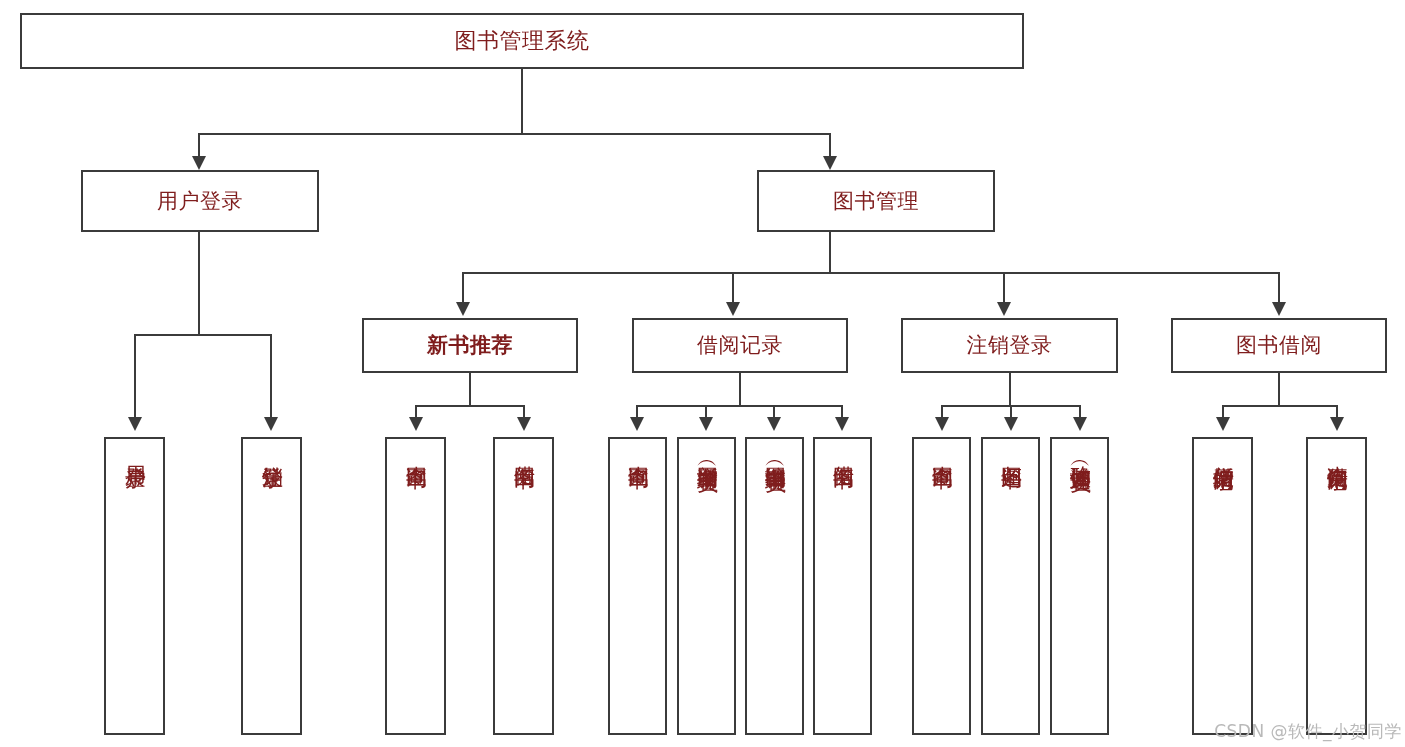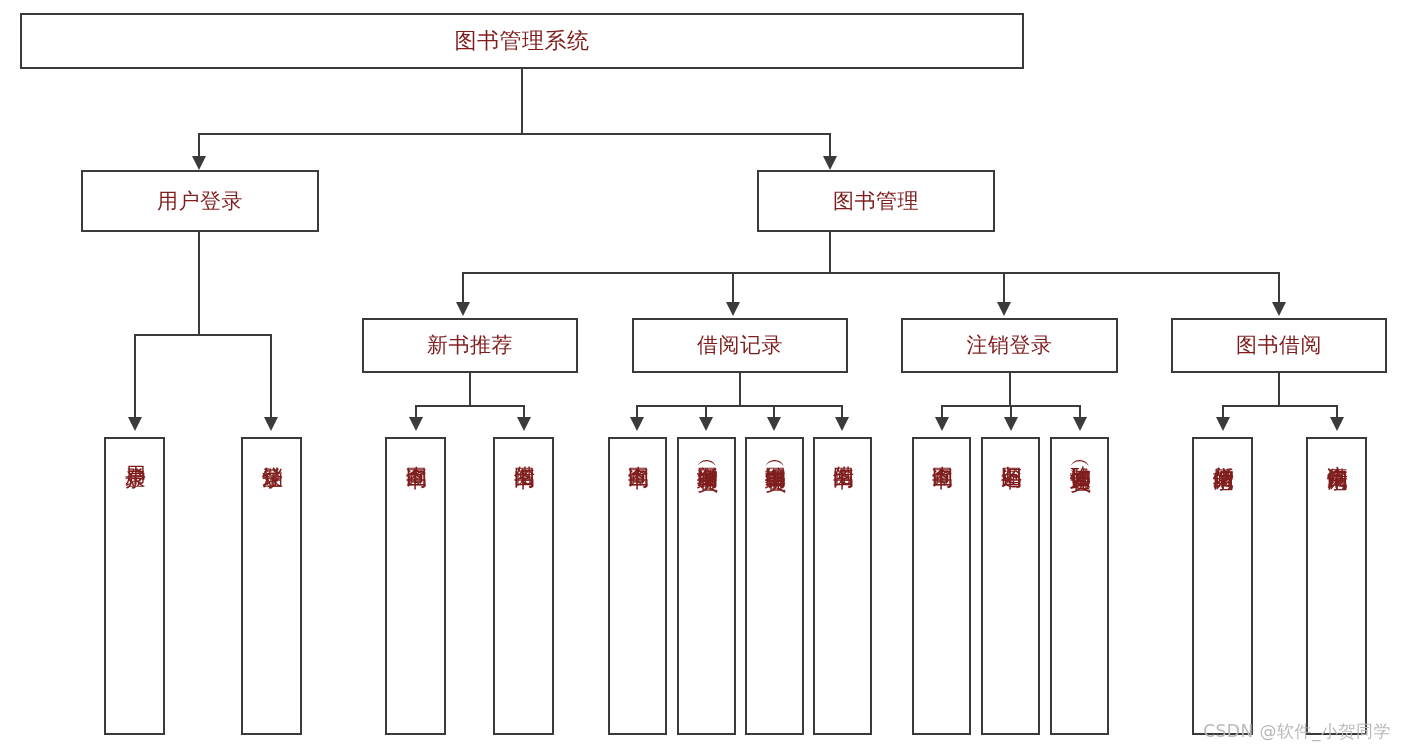--- a/index.html
+++ b/index.html
@@ -71,21 +71,21 @@
     width: 0;
     height: 0;
     border-left: 7px solid transparent;
     border-right: 7px solid transparent;
     border-top: 14px solid #3b3b3b;
     z-index: 2;
   }
   
   #watermark {
     position: absolute;
-    right: 14px;
+    right: 3px;
     bottom: 4px;
     color: #b9b9b9;
     font-size: 17px;
     letter-spacing: 0.5px;
     z-index: 6;
     white-space: nowrap;
   }
 </style>
 </head>
 <body>
@@ -155,21 +155,21 @@
     <span class="label">图书管理系统</span>
   </div>
 
   <div class="node level1" style="left:81px; top:170px; width:238px; height:62px;">
     <span class="label">用户登录</span>
   </div>
   <div class="node level1" style="left:711px; top:170px; width:238px; height:62px;margin-left:46px;">
     <span class="label">图书管理</span>
   </div>
 
-  <div class="node level2" style="left:362px; top:318px; width:216px; height:55px;">
+  <div class="node level2" style="left:362px; top:318px; width:216px; height:55px;font-weight:bold;">
     <span class="label">新书推荐</span>
   </div>
   <div class="node level2" style="left:632px; top:318px; width:216px; height:55px;">
     <span class="label">借阅记录</span>
   </div>
   <div class="node level2" style="left:901px; top:318px; width:217px; height:55px;">
     <span class="label">注销登录</span>
   </div>
   <div class="node level2" style="left:1171px; top:318px; width:216px; height:55px;">
     <span class="label">图书借阅</span>

